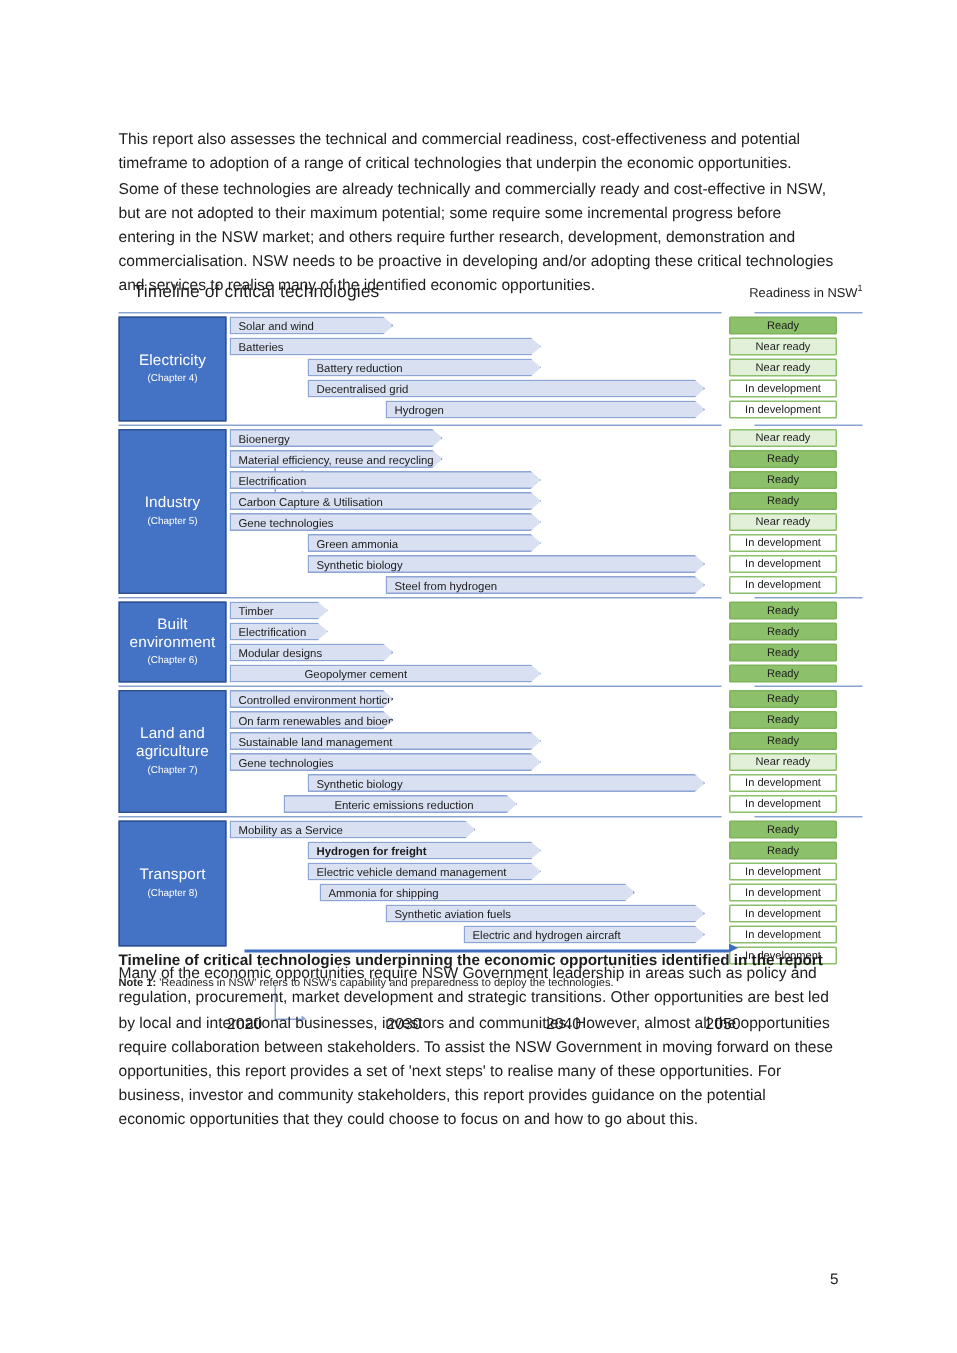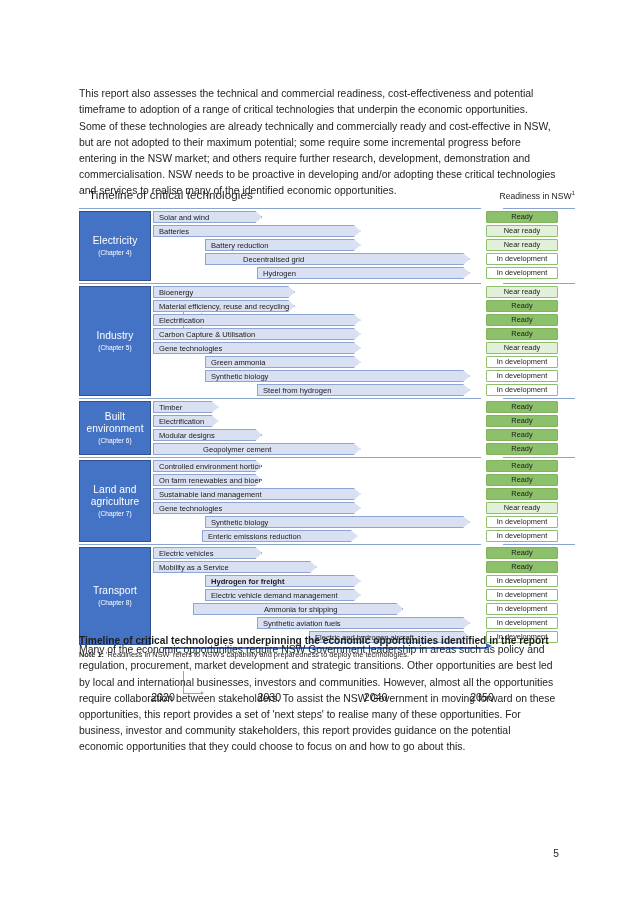--- a/index.html
+++ b/index.html
@@ -178,21 +178,21 @@
                 <div class="bar" style="left: 0px; width: 207.733px;">
                   <span class="bar-label">Batteries</span>
                 </div>
               </div>
               <div class="track-row">
                 <div class="bar" style="left: 52px; width: 155.733px;">
                   <span class="bar-label">Battery reduction</span>
                 </div>
               </div>
               <div class="track-row">
-                <div class="bar" style="left: 52px; width: 265.067px; padding-left: 32px;">
+                <div class="bar" style="left: 52px; width: 265.067px;">
                   <span class="bar-label">Decentralised grid</span>
                 </div>
               </div>
               <div class="track-row">
                 <div class="bar" style="left: 104px; width: 213.067px;">
                   <span class="bar-label">Hydrogen</span>
                 </div>
               </div>
               <div class="connector">
                 <div class="conn-v" style="left: 30px; top: 26px; height: 8px;"></div>
@@ -348,21 +348,21 @@
                 <div class="bar" style="left: 0px; width: 207.733px;">
                   <span class="bar-label">Gene technologies</span>
                 </div>
               </div>
               <div class="track-row">
                 <div class="bar" style="left: 52px; width: 265.067px;">
                   <span class="bar-label">Synthetic biology</span>
                 </div>
               </div>
               <div class="track-row">
-                <div class="bar" style="left: 49px; width: 155.733px;">
+                <div class="bar" style="left: 36px; width: 155.733px; justify-content: center;">
                   <span class="bar-label">Enteric emissions reduction</span>
                 </div>
               </div>
             </div>
           </div>
           <div class="readiness">
             <div class="badge ready">Ready</div>
             <div class="badge ready">Ready</div>
             <div class="badge ready">Ready</div>
             <div class="badge near">Near ready</div>
@@ -375,41 +375,36 @@
           <div class="rule rule-right"></div>
         </div>
         <div class="section">
           <div class="sec-body">
             <div class="chapter-box">
               <div class="chapter-name">Transport</div>
               <div class="chapter-sub">(Chapter 8)</div>
             </div>
             <div class="tracks">
               <div class="track-row">
-                <div class="bar" style="left: 0px; width: 109.333px;">
-                  <span class="bar-label">Electric vehicles</span>
-                </div>
-              </div>
-              <div class="track-row">
                 <div class="bar" style="left: 0px; width: 164px;">
                   <span class="bar-label">Mobility as a Service</span>
                 </div>
               </div>
               <div class="track-row">
                 <div class="bar" style="left: 52px; width: 155.733px; font-weight: bold;">
                   <span class="bar-label">Hydrogen for freight</span>
                 </div>
               </div>
               <div class="track-row">
                 <div class="bar" style="left: 52px; width: 155.733px;">
                   <span class="bar-label">Electric vehicle demand management</span>
                 </div>
               </div>
               <div class="track-row">
-                <div class="bar" style="left: 40px; width: 210.4px; justify-content: center;">
+                <div class="bar" style="left: 60px; width: 210.4px;">
                   <span class="bar-label">Ammonia for shipping</span>
                 </div>
               </div>
               <div class="track-row">
                 <div class="bar" style="left: 104px; width: 213.067px;">
                   <span class="bar-label">Synthetic aviation fuels</span>
                 </div>
               </div>
               <div class="track-row">
                 <div class="bar" style="left: 156px; width: 161.067px;">

